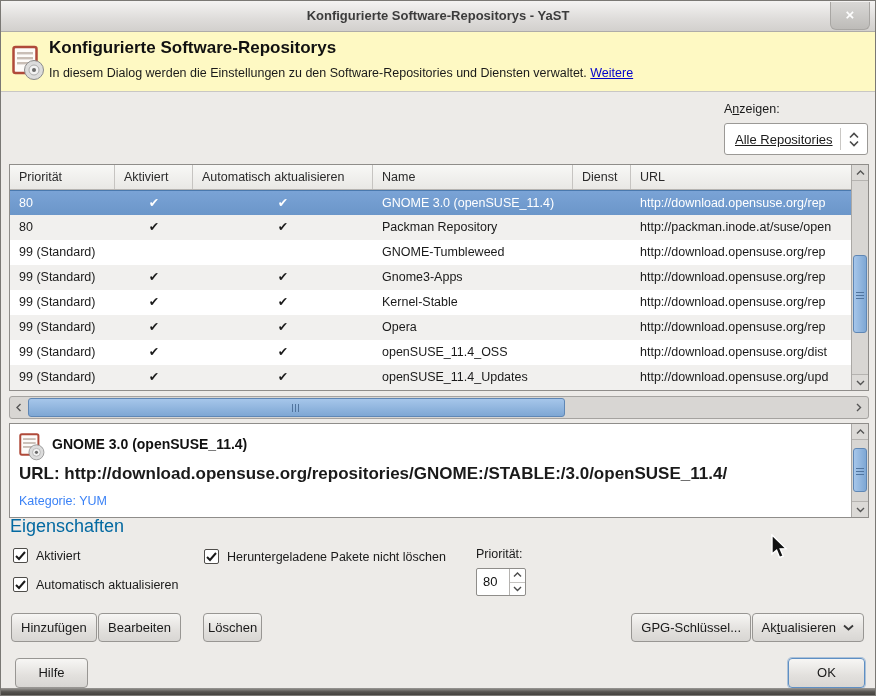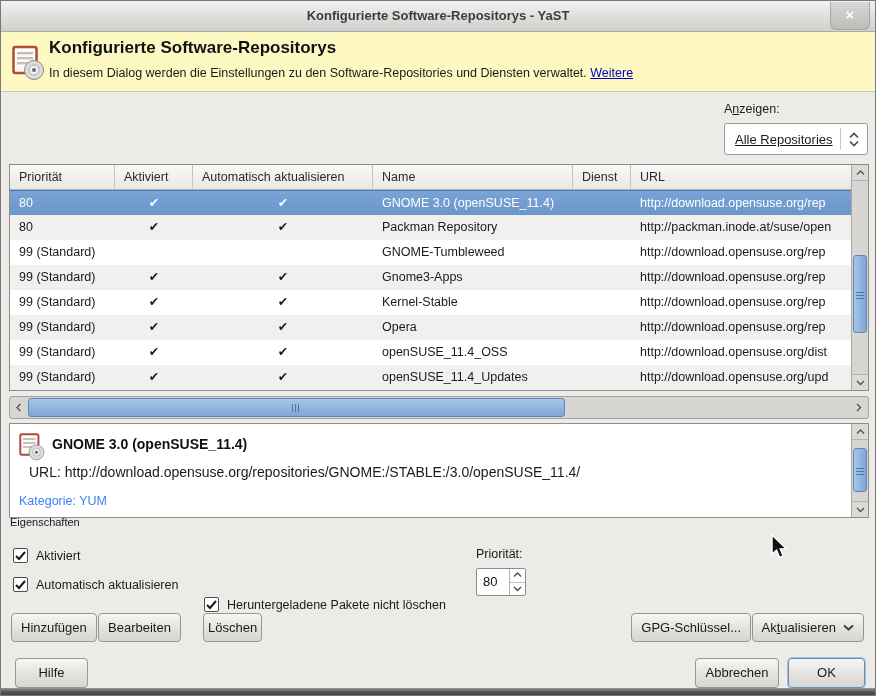--- a/index.html
+++ b/index.html
@@ -116,24 +116,24 @@
     background:linear-gradient(#a6c6ea,#7ea7d4);
     display:flex; align-items:center; justify-content:center;
   }
   
   .details {
     position:absolute; left:8px; top:422px; width:860px; height:95px;
     background:#ffffff; border:1px solid #8f8d8a;
   }
   .d-icon { position:absolute; left:9px; top:7px; }
   .d-title { position:absolute; left:42px; top:12px; font-size:14px; font-weight:bold; color:#111; }
-  .d-url { position:absolute; left:19px; top:40px; font-size:14px; color:#1a1a1a; white-space:nowrap; }
+  .d-url { position:absolute; left:9px; top:40px; font-size:17px; color:#1a1a1a; white-space:nowrap;font-weight:bold; }
   .d-cat { position:absolute; left:9px; top:70px; font-size:12.5px; color:#3b82f6; }
   
-  .eig-label { position:absolute; left:9px; top:515px; font-size:11px; color:#0f172a; }
+  .eig-label { position:absolute; left:9px; top:515px; font-size:18px; color:#0369a1; }
   .chk-row { position:absolute; display:flex; align-items:center; gap:8px; font-size:12.5px; color:#1a1a1a; cursor:default; }
   .chkbox {
     width:15px; height:15px; background:#fff; border:1.5px solid #4f4d4a; border-radius:2px;
     display:flex; align-items:center; justify-content:center; flex:none;
   }
   .prio-label { position:absolute; left:475px; top:546px; font-size:12.5px; color:#1a1a1a; }
   .spinner {
     position:absolute; left:475px; top:567px; width:50px; height:28px;
     background:#fff; border:1px solid #8f8d8a; border-radius:2px; display:flex;
   }
@@ -353,21 +353,21 @@
 
   <div class="chk-row" style="left:12px; top:576px;">
     <span class="chkbox">
       <svg width="11" height="10" viewBox="0 0 11 10">
           <polyline points="1,5 4,8 10,1" fill="none" stroke="#1a1a1a" stroke-width="2"></polyline>
         </svg>
     </span>
     <span>Automatisch aktualisieren</span>
   </div>
 
-  <div class="chk-row" style="left:203px; top:596px;">
+  <div class="chk-row" style="left:203px; top:548px;">
     <span class="chkbox">
       <svg width="11" height="10" viewBox="0 0 11 10">
           <polyline points="1,5 4,8 10,1" fill="none" stroke="#1a1a1a" stroke-width="2"></polyline>
         </svg>
     </span>
     <span>Heruntergeladene Pakete nicht löschen</span>
   </div>
 
   <div class="prio-label">Priorität:</div>
   <div class="spinner">
@@ -391,21 +391,20 @@
   <button class="btn row1 b-del">Löschen</button>
   <button class="btn row1 b-gpg">GPG-Schlüssel...</button>
   <button class="btn row1 b-refresh">
     <span><span>Ak</span><span class="mn">t</span><span>ualisieren</span></span>
     <svg width="11" height="7" viewBox="0 0 11 7">
         <polyline points="1,1.5 5.5,5.5 10,1.5" fill="none" stroke="#3a3a3a" stroke-width="1.8"></polyline>
       </svg>
   </button>
 
   <button class="btn row2 b-help">Hilfe</button>
-  <button class="btn row2 b-cancel">Abbrechen</button>
   <button class="btn row2 b-ok focused">OK</button>
 
   <div class="bottom-edge"></div>
 
   <svg class="cursor" width="22" height="26" viewBox="0 0 22 26">
     <path d="M2,1 L2,20 L6.6,16.2 L9.6,23.5 L13.2,22 L10.2,14.8 L16,14.6 Z" fill="#111" stroke="#fff" stroke-width="1.4"></path>
   </svg>
 
 </div>
 

